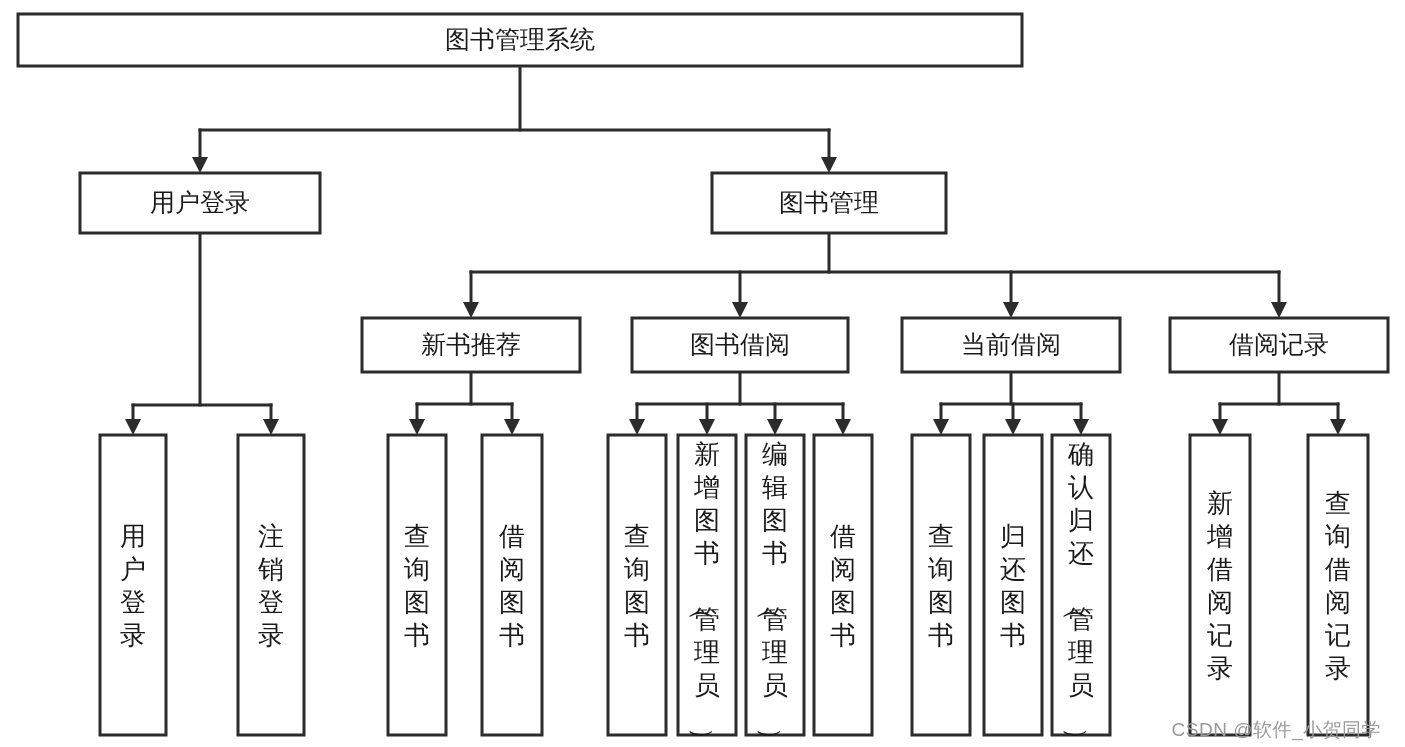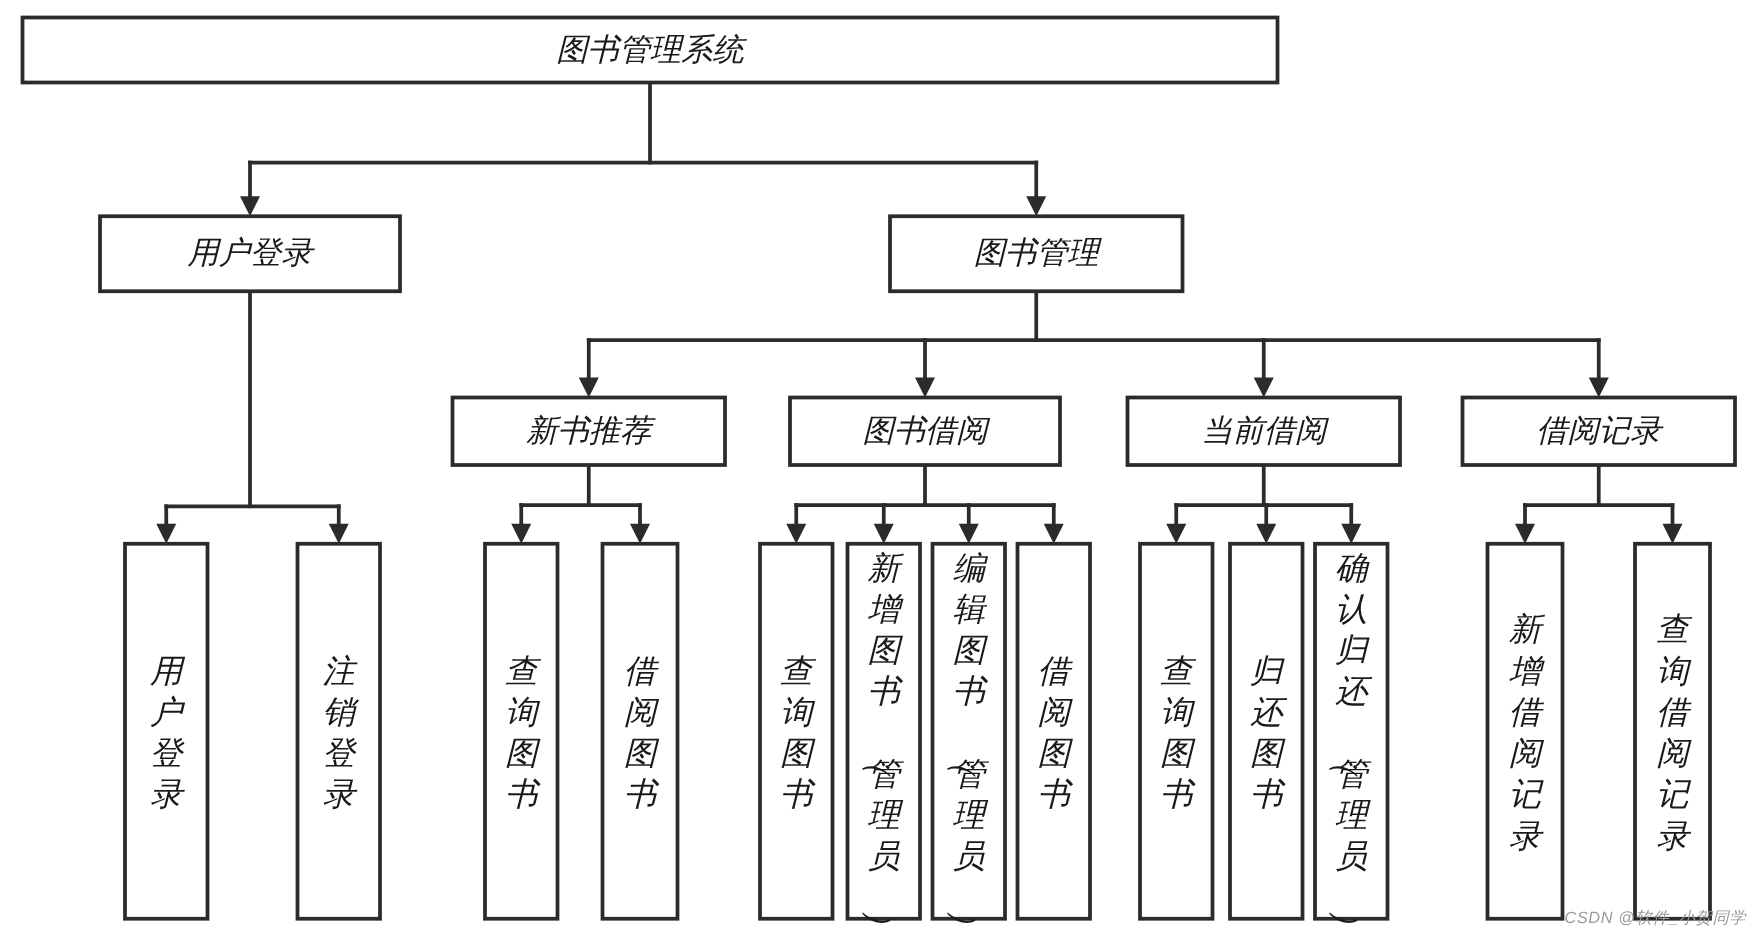--- a/index.html
+++ b/index.html
@@ -1,43 +1,43 @@
 <!DOCTYPE html>
 <html><head>
 <meta charset="utf-8">
 <style>
   html,body{margin:0;padding:0;background:#ffffff;}
   body{
     width:1405px;height:747px;
     font-family:"Liberation Sans","DejaVu Sans",sans-serif;
     overflow:hidden;
   }
-  #diagram-root{position:relative;width:1405px;height:747px;background:#ffffff;font-style:italic;}
+  #diagram-root{position:relative;width:1405px;height:747px;background:#ffffff;}
   svg#flow{position:absolute;left:0;top:0;width:1405px;height:747px;display:block;}
   .node-rect{fill:#ffffff;stroke:#2b2b2b;stroke-width:3;}
   .conn{stroke:#2b2b2b;stroke-width:3;fill:none;stroke-linecap:square;}
   .arrow-head{fill:#2b2b2b;stroke:none;}
   .node-label{
     font-family:"Liberation Sans","DejaVu Sans",sans-serif;
     fill:#1a1a1a;
     font-size:25px;
     text-anchor:middle;
     dominant-baseline:middle;
   }
   .node-label-v{
     font-family:"Liberation Sans","DejaVu Sans",sans-serif;
     fill:#1a1a1a;
     font-size:26px;
     text-anchor:middle;
   }
   .watermark{
     position:absolute;
-    right:8px;bottom:4px;
+    right:24px;bottom:4px;
     font-family:"Liberation Sans","DejaVu Sans",sans-serif;
-    font-size:13px;
+    font-size:19px;
     color:#9a9a9a;
     letter-spacing:0.5px;
     white-space:nowrap;
     pointer-events:none;
     text-align:right;
   }
 </style>
 </head>
 <body>
 

